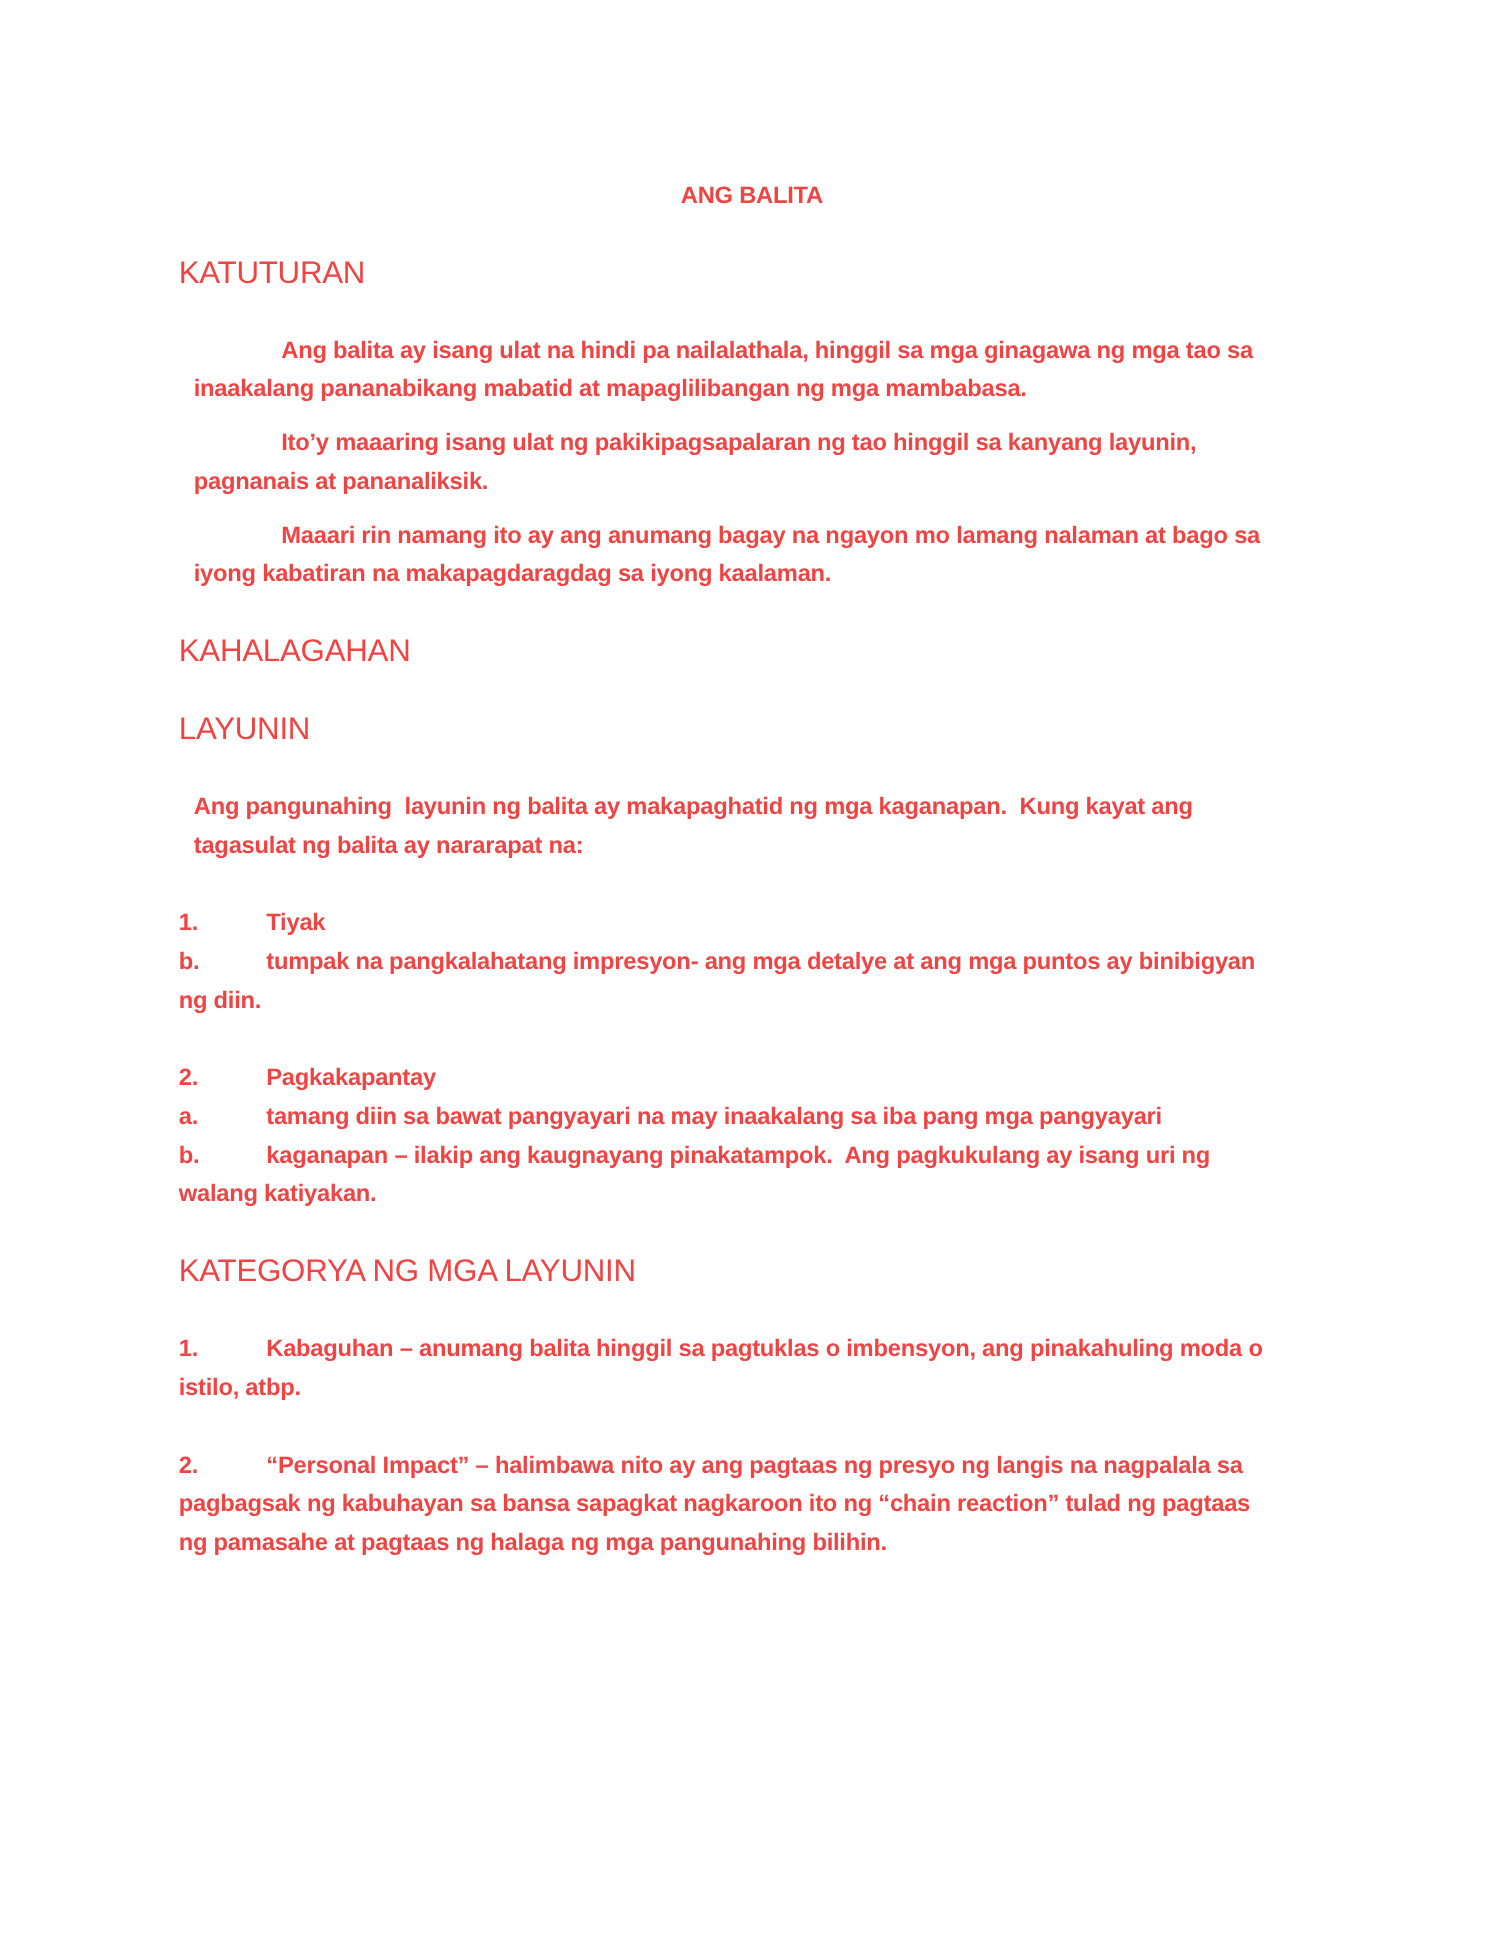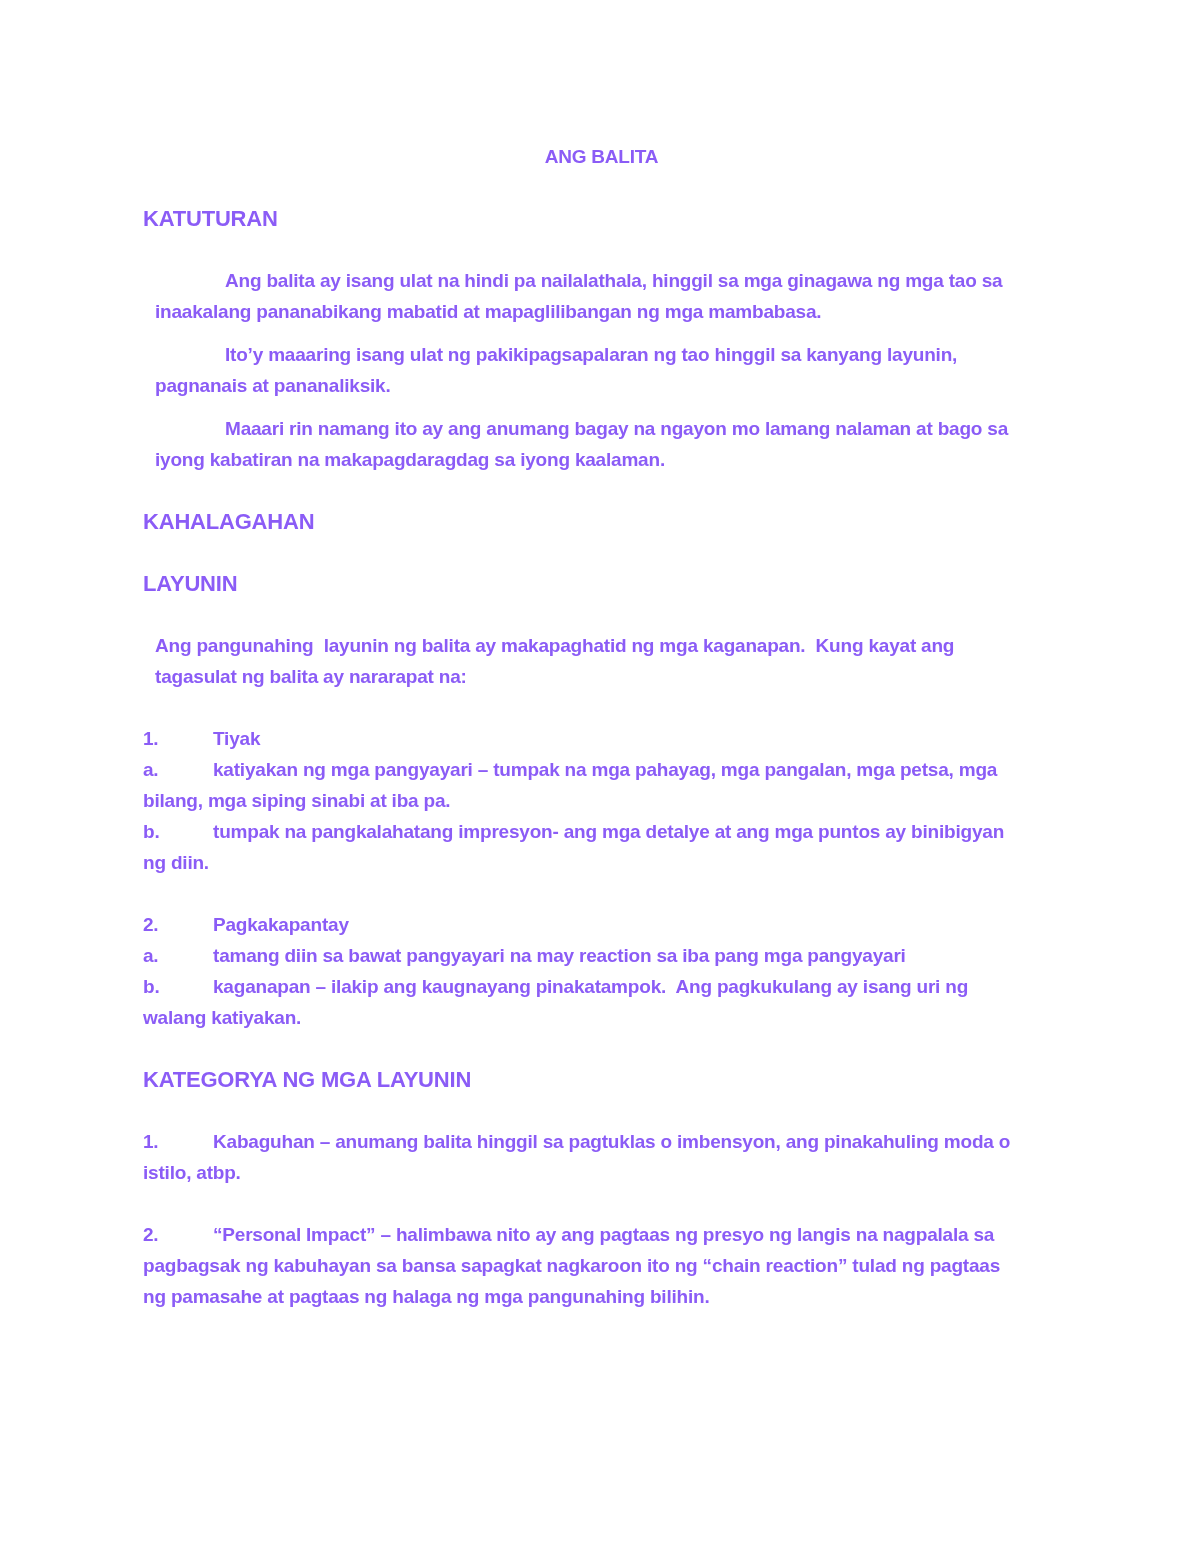--- a/index.html
+++ b/index.html
@@ -12,32 +12,32 @@
     width: 1200px;
     height: 1553px;
     background: #ffffff;
     overflow: hidden;
     box-sizing: border-box;
     padding: 141px 140px 0 143px;
     font-family: "Liberation Sans", sans-serif;
     font-size: 19px;
     line-height: 31px;
     letter-spacing: -0.2px;
-    color: #8b5cf6;
+    color: #ef4444;
     font-weight: 700;
   }
   .title {
     font-size: 19px;
     font-weight: 700;
     text-align: center;
     margin: 0 0 31px 0;
   }
   .heading {
-    font-size: 22px;
-    font-weight: 700;
+    font-size: 25px;
+    font-weight: 400;
     margin: 0 0 31px 0;
   }
   .group {
     margin: 0 0 31px 0;
   }
   p.body {
     margin: 12px;
     white-space: pre;
   }
   p.body.indent {
@@ -78,29 +78,27 @@
 
   <h2 class="heading">LAYUNIN</h2>
 
   <div class="group">
     <p class="body">Ang pangunahing  layunin ng balita ay makapaghatid ng mga kaganapan.  Kung kayat ang
 tagasulat ng balita ay nararapat na:</p>
   </div>
 
   <div class="group">
     <p class="li"><span class="marker">1.</span><span class="txt">Tiyak</span></p>
-    <p class="li"><span class="marker">a.</span><span class="txt">katiyakan ng mga pangyayari – tumpak na mga pahayag, mga pangalan, mga petsa, mga
-bilang, mga siping sinabi at iba pa.</span></p>
     <p class="li"><span class="marker">b.</span><span class="txt">tumpak na pangkalahatang impresyon- ang mga detalye at ang mga puntos ay binibigyan
 ng diin.</span></p>
   </div>
 
   <div class="group">
     <p class="li"><span class="marker">2.</span><span class="txt">Pagkakapantay</span></p>
-    <p class="li"><span class="marker">a.</span><span class="txt">tamang diin sa bawat pangyayari na may reaction sa iba pang mga pangyayari</span></p>
+    <p class="li"><span class="marker">a.</span><span class="txt">tamang diin sa bawat pangyayari na may inaakalang sa iba pang mga pangyayari</span></p>
     <p class="li"><span class="marker">b.</span><span class="txt">kaganapan – ilakip ang kaugnayang pinakatampok.  Ang pagkukulang ay isang uri ng
 walang katiyakan.</span></p>
   </div>
 
   <h2 class="heading">KATEGORYA NG MGA LAYUNIN</h2>
 
   <div class="group">
     <p class="li"><span class="marker">1.</span><span class="txt">Kabaguhan – anumang balita hinggil sa pagtuklas o imbensyon, ang pinakahuling moda o
 istilo, atbp.</span></p>
   </div>

